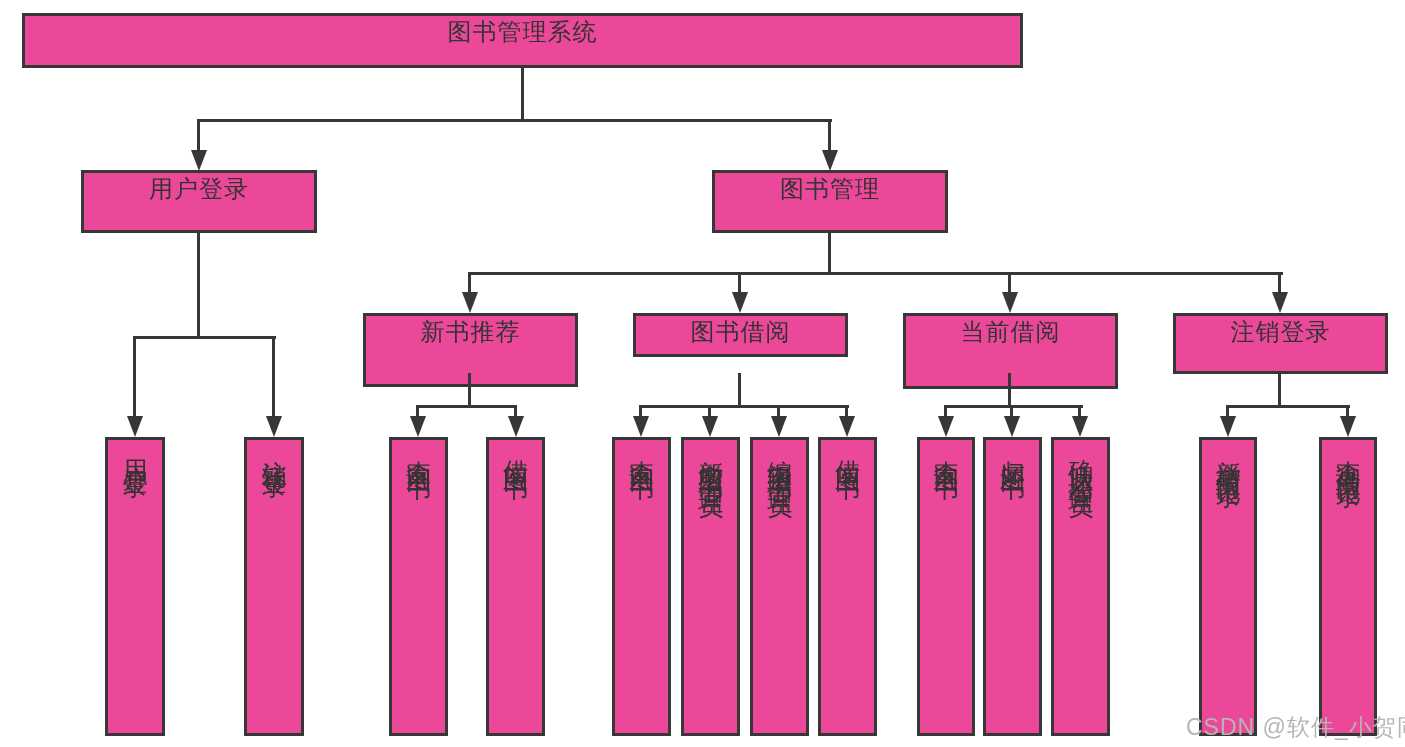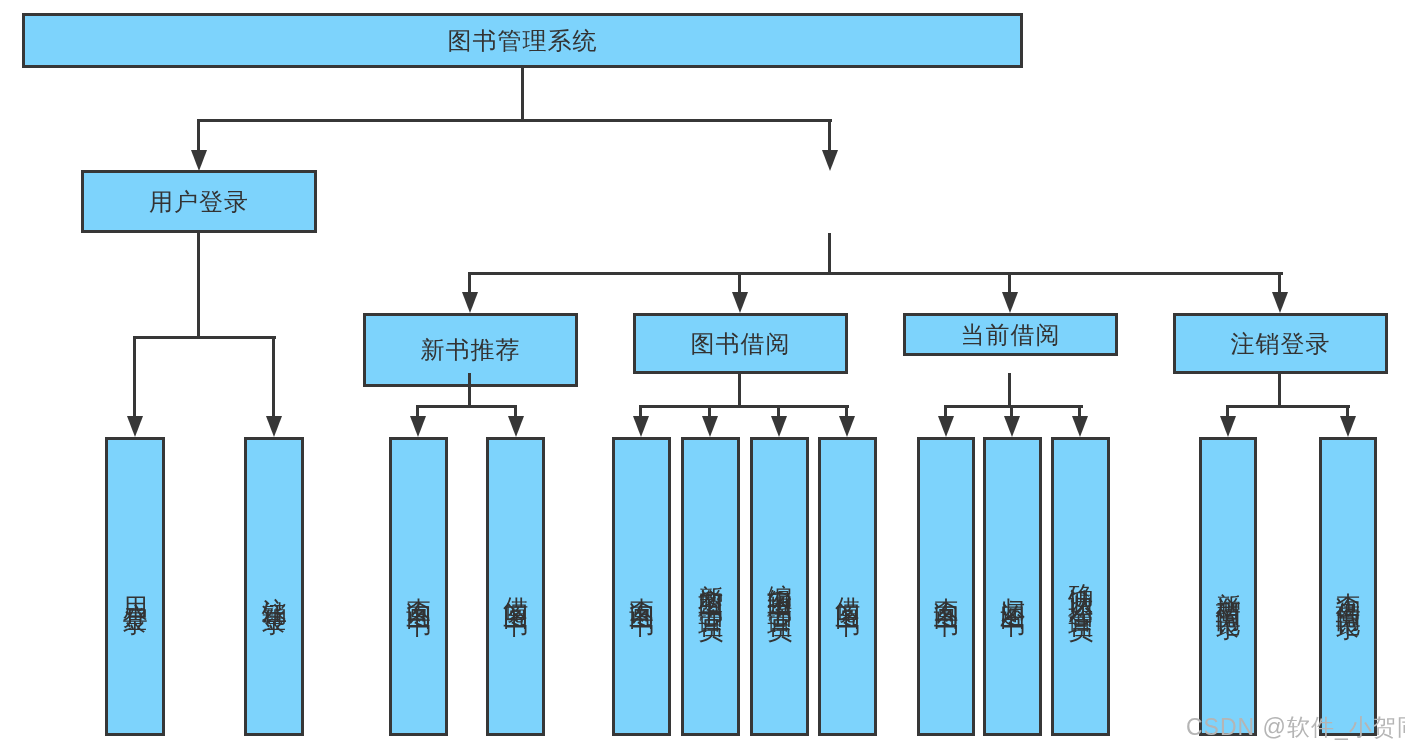--- a/index.html
+++ b/index.html
@@ -8,23 +8,23 @@
     --wm:#b5b5b5;
     --bg:#ffffff;
   }
   html,body{margin:0;padding:0;background:var(--bg);}
   body{font-family:"Liberation Sans","DejaVu Sans",sans-serif;}
   .canvas{
     position:relative;width:1405px;height:747px;background:var(--bg);
     overflow:hidden;
   }
   .box{
-    position:absolute;box-sizing:border-box;background:#7dd3fc;
+    position:absolute;box-sizing:border-box;background:#ec4899;
     border:3px solid var(--line);
-    display:flex;align-items:center;justify-content:center;
+    display:flex;align-items:flex-start;justify-content:center;
     color:var(--text);
   }
   .hlbl{font-size:24px;letter-spacing:1px;white-space:nowrap;}
   .vlbl{
     writing-mode:vertical-rl;
     font-size:25px;letter-spacing:5px;line-height:1.1;white-space:nowrap;
   }
   .vl{position:absolute;width:3px;background:var(--line);}
   .hl{position:absolute;height:3px;background:var(--line);}
   .ar{
@@ -50,20 +50,23 @@
   <div class="vl" style="left:521px;top:68px;height:54px"></div>
   <div class="hl" style="left:197px;top:119px;width:635px"></div>
   <div class="vl" style="left:197px;top:119px;height:33px"></div>
   <div class="ar" style="left:191px;top:150px"></div>
   <div class="vl" style="left:828px;top:119px;height:33px"></div>
   <div class="ar" style="left:822px;top:150px"></div>
 
   <div class="box" style="left:81px;top:170px;width:236px;height:63px">
     <span class="hlbl">用户登录</span>
   </div>
+  <div class="box" style="left:712px;top:170px;width:236px;height:63px">
+    <span class="hlbl">图书管理</span>
+  </div>
 
   <div class="vl" style="left:197px;top:233px;height:106px"></div>
   <div class="hl" style="left:133px;top:336px;width:143px"></div>
   <div class="vl" style="left:133px;top:336px;height:82px"></div>
   <div class="ar" style="left:127px;top:416px"></div>
   <div class="vl" style="left:272px;top:336px;height:82px"></div>
   <div class="ar" style="left:266px;top:416px"></div>
 
   <div class="vl" style="left:828px;top:233px;height:42px"></div>
   <div class="hl" style="left:468px;top:272px;width:815px"></div>
@@ -72,24 +75,24 @@
   <div class="vl" style="left:738px;top:272px;height:22px"></div>
   <div class="ar" style="left:732px;top:292px"></div>
   <div class="vl" style="left:1008px;top:272px;height:22px"></div>
   <div class="ar" style="left:1002px;top:292px"></div>
   <div class="vl" style="left:1278px;top:272px;height:22px"></div>
   <div class="ar" style="left:1272px;top:292px"></div>
 
   <div class="box" style="left:363px;top:313px;width:215px;height:74px">
     <span class="hlbl">新书推荐</span>
   </div>
-  <div class="box" style="left:633px;top:313px;width:215px;height:61px">
+  <div class="box" style="left:633px;top:313px;width:215px;height:44px">
     <span class="hlbl">图书借阅</span>
   </div>
-  <div class="box" style="left:903px;top:313px;width:215px;height:43px">
+  <div class="box" style="left:903px;top:313px;width:215px;height:76px">
     <span class="hlbl">当前借阅</span>
   </div>
   <div class="box" style="left:1173px;top:313px;width:215px;height:61px">
     <span class="hlbl">注销登录</span>
   </div>
 
   <div class="vl" style="left:468px;top:373px;height:35px"></div>
   <div class="hl" style="left:417px;top:405px;width:100px"></div>
   <div class="vl" style="left:416px;top:405px;height:13px"></div>
   <div class="ar" style="left:410px;top:416px"></div>

